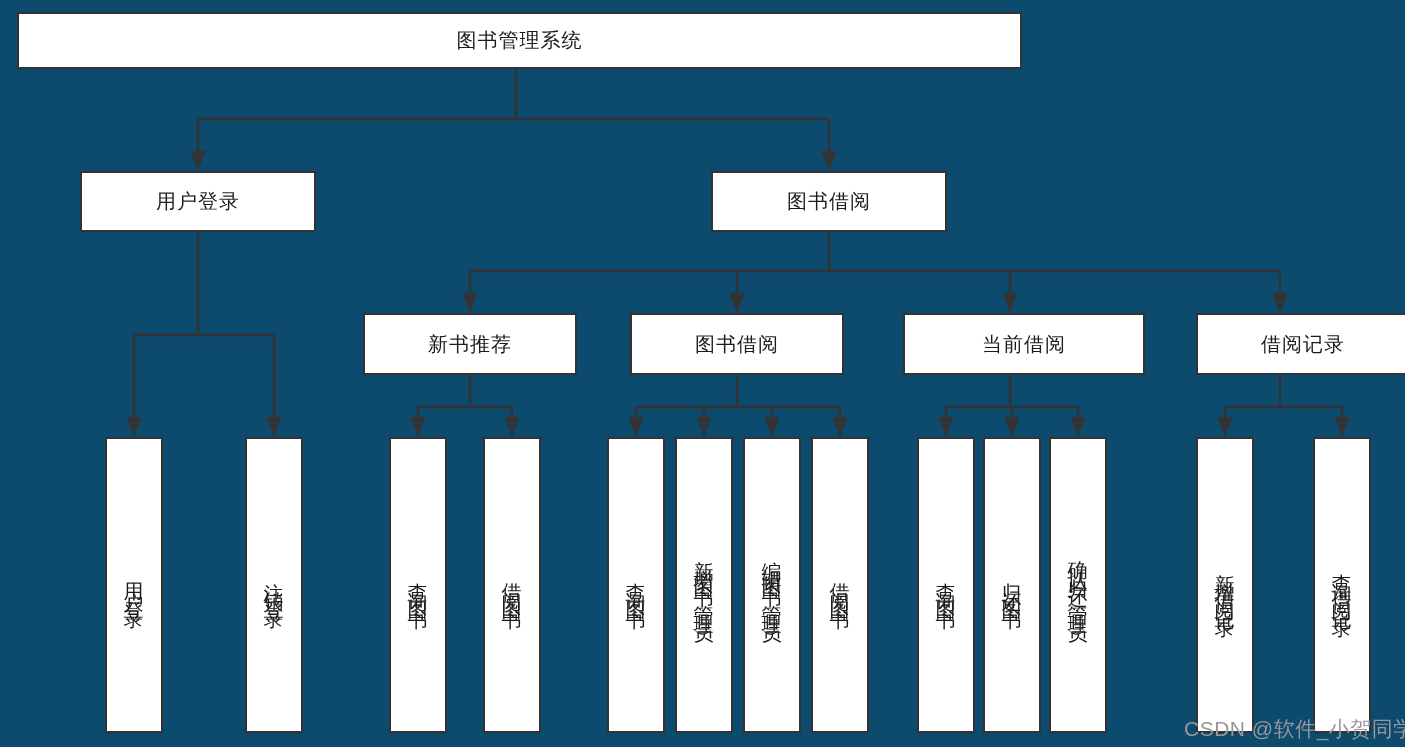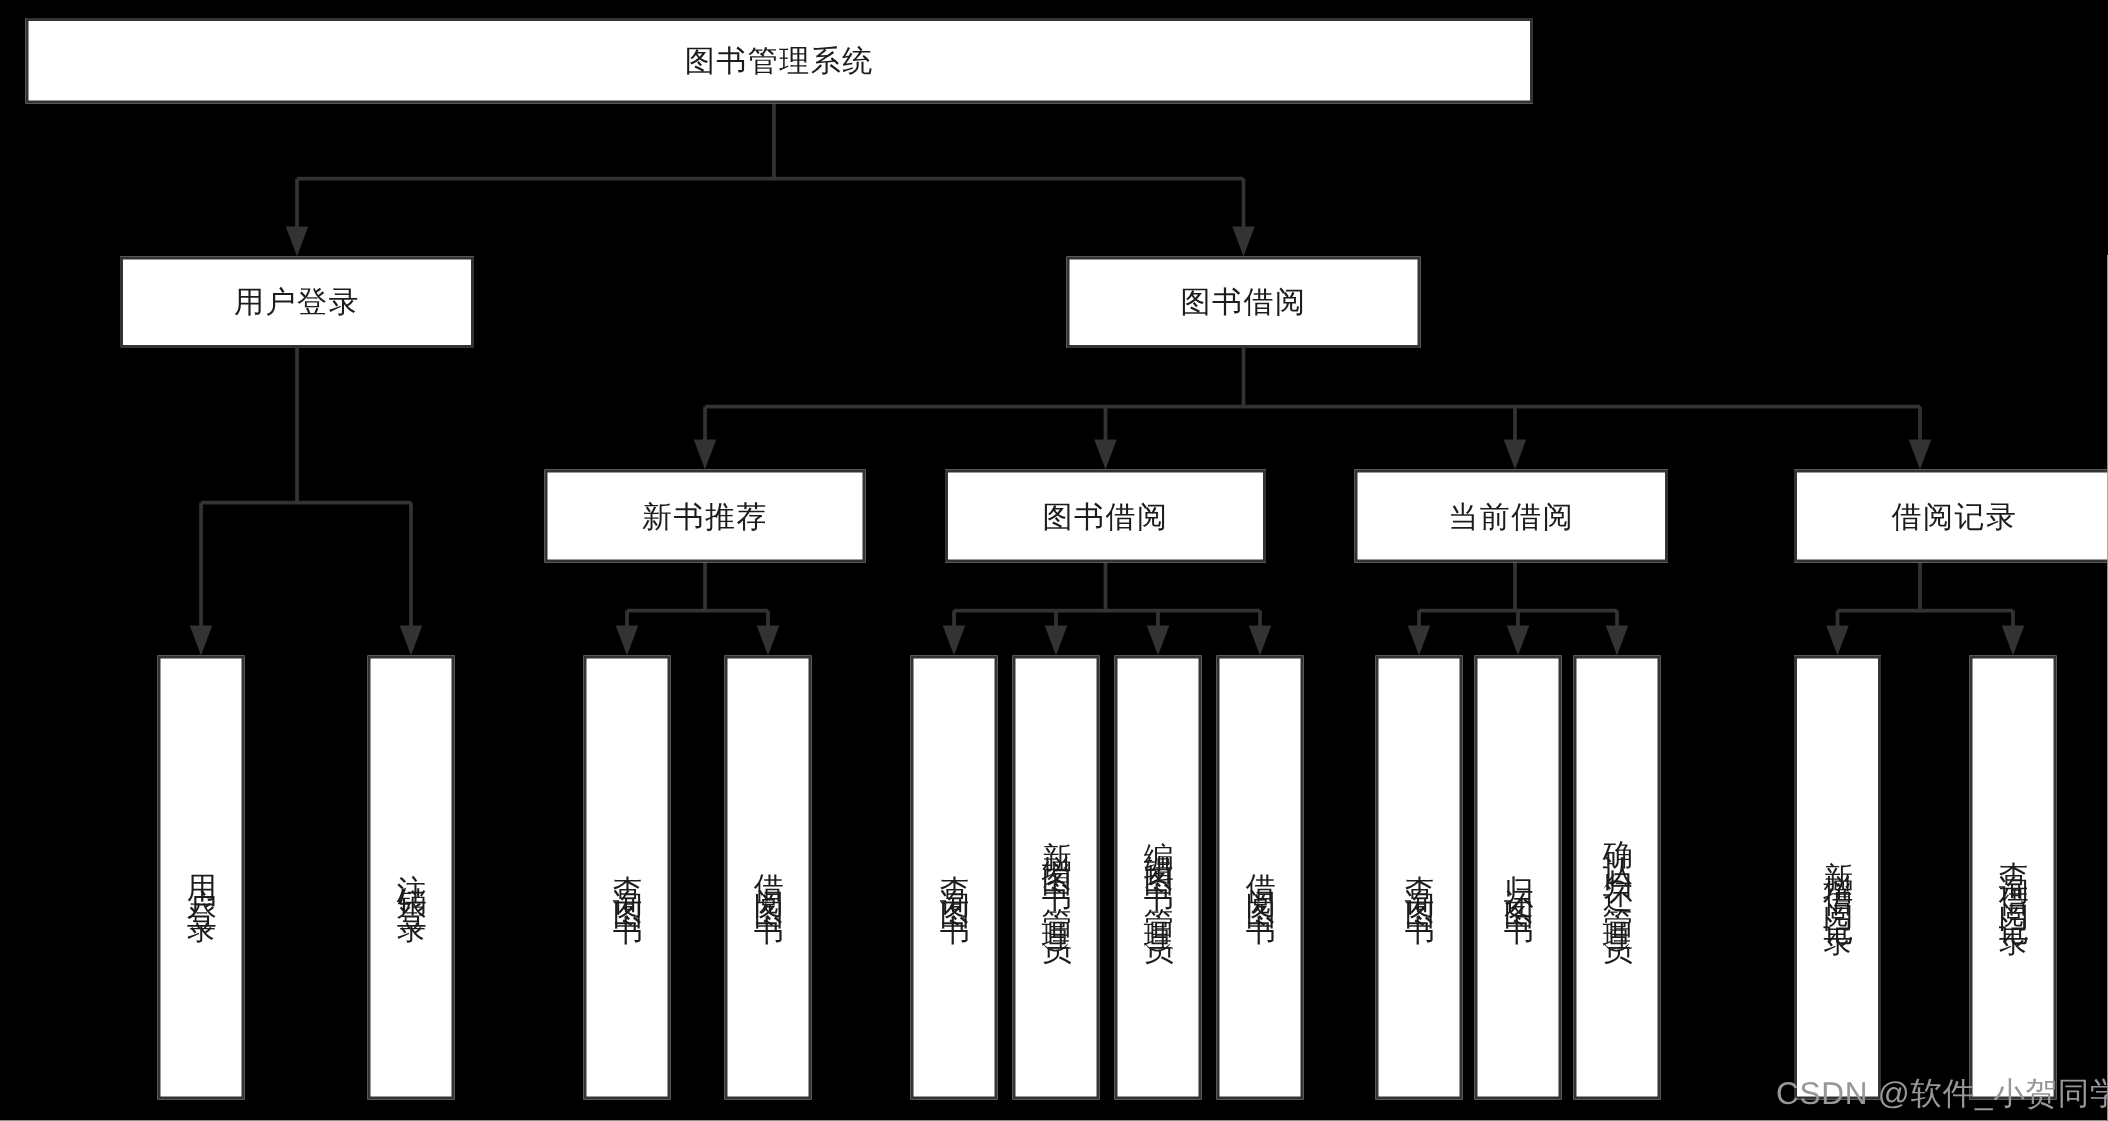--- a/index.html
+++ b/index.html
@@ -1,19 +1,19 @@
 <!DOCTYPE html>
 <html><head>
 <meta charset="utf-8">
 <style>
   html,body{margin:0;padding:0;background:#ffffff;}
   #stage{
     position:relative;
     width:1405px;height:747px;
-    background:#000000;
+    background:#0c4a6e;
     overflow:hidden;
     font-family:"Liberation Sans","DejaVu Sans",sans-serif;
   }
   .node{
     position:absolute;
     box-sizing:border-box;
     background:#ffffff;
     border:2.5px solid #333333;
     display:flex;
     align-items:center;
@@ -120,21 +120,21 @@
   <div class="node hnode" style="left:711px;top:171px;width:236px;height:61px;">
     <span>图书借阅</span>
   </div>
 
   <div class="node hnode" style="left:630px;top:313px;width:214px;height:62px;">
     <span>图书借阅</span>
   </div>
   <div class="node hnode" style="left:363px;top:313px;width:214px;height:62px;">
     <span>新书推荐</span>
   </div>
-  <div class="node hnode" style="left:903px;top:313px;width:209px;height:62px;">
+  <div class="node hnode" style="left:903px;top:313px;width:242px;height:62px;">
     <span>当前借阅</span>
   </div>
   <div class="node hnode" style="left:1196px;top:313px;width:214px;height:62px;">
     <span>借阅记录</span>
   </div>
 
   <div class="node leaf" style="left:105px;">
     <span class="vtext">用户登录</span>
   </div>
   <div class="node leaf" style="left:245px;">

